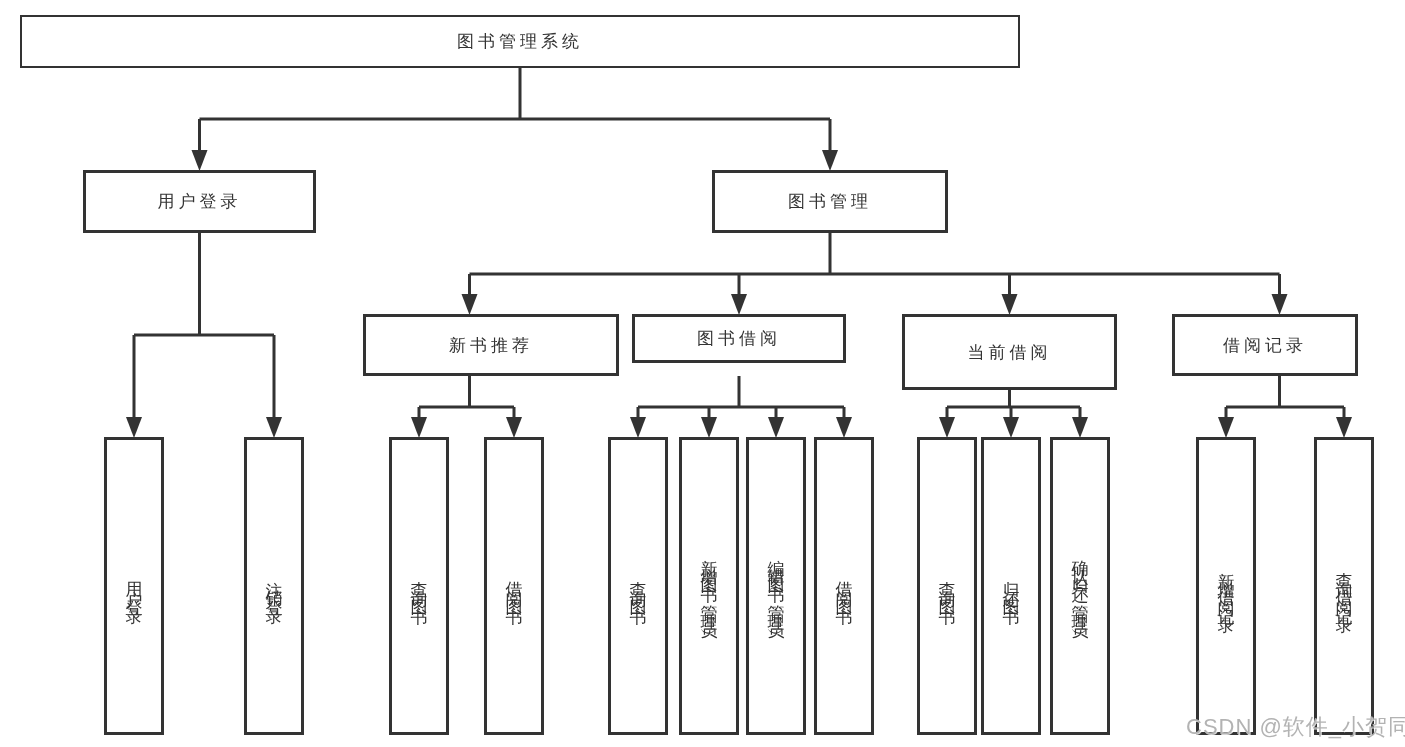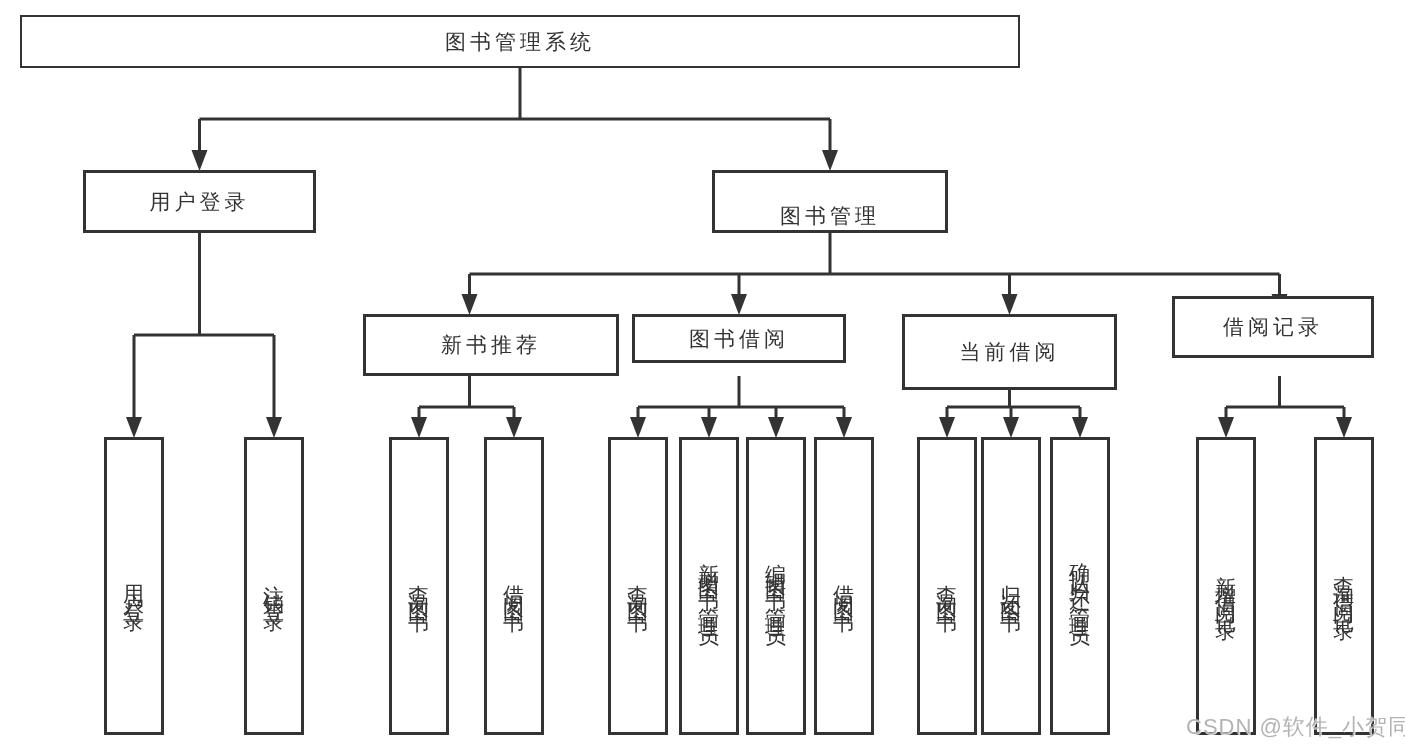--- a/index.html
+++ b/index.html
@@ -22,21 +22,21 @@
   }
 
   .node {
     position: absolute;
     background: #ffffff;
     border: 3px solid var(--line, #333333);
     color: var(--text, #333333);
     display: flex;
     align-items: center;
     justify-content: center;
-    font-size: 21px;
+    font-size: 17px;
     letter-spacing: 4px;
     z-index: 2;
     white-space: nowrap;
   }
 
   .node--root { border-width: 2px; }
 
   .node--leaf {
     writing-mode: vertical-rl;
     text-orientation: mixed;
@@ -91,34 +91,34 @@
       <polygon points="1336,417 1352,417 1344,438" fill="#333333"></polygon>
     </svg>
 
   <div class="node node--root" style="left:20px; top:15px; width:1000px; height:53px;">
     <span>图书管理系统</span>
   </div>
 
   <div class="node" style="left:83px; top:170px; width:233px; height:63px;">
     <span>用户登录</span>
   </div>
-  <div class="node" style="left:712px; top:170px; width:236px; height:63px;align-items:flex-end;">
+  <div class="node" style="left:712px; top:170px; width:236px; height:63px;">
     <span>图书管理</span>
   </div>
 
   <div class="node" style="left:363px; top:314px; width:256px; height:62px;">
     <span>新书推荐</span>
   </div>
   <div class="node" style="left:632px; top:314px; width:214px; height:49px;">
     <span>图书借阅</span>
   </div>
   <div class="node" style="left:902px; top:314px; width:215px; height:76px;">
     <span>当前借阅</span>
   </div>
-  <div class="node" style="left:1172px; top:296px; width:202px; height:62px;">
+  <div class="node" style="left:1172px; top:314px; width:186px; height:62px;">
     <span>借阅记录</span>
   </div>
 
   <div class="node node--leaf" style="left:104px; top:437px; width:60px; height:298px;">
     <span>用户登录</span>
   </div>
   <div class="node node--leaf" style="left:244px; top:437px; width:60px; height:298px;">
     <span>注销登录</span>
   </div>
 

